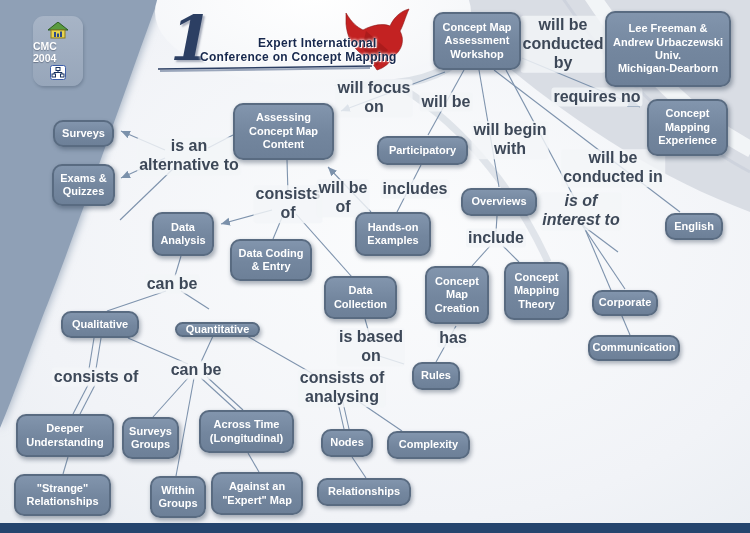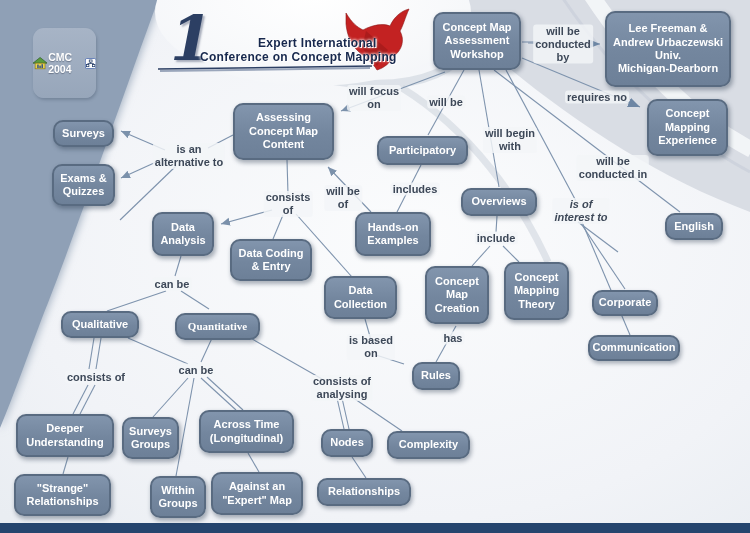--- a/index.html
+++ b/index.html
@@ -7,27 +7,27 @@
        font-family:"Liberation Sans","DejaVu Sans",sans-serif;background:#eef1f5;}
   #stage{position:absolute;left:0;top:0;width:750px;height:533px;}
   #bg{position:absolute;left:0;top:0;z-index:0;}
 
   .node{position:absolute;z-index:3;display:flex;align-items:center;justify-content:center;
         text-align:center;white-space:pre-line;color:#fff;font-weight:bold;font-size:11px;line-height:1.22;
         background:linear-gradient(180deg,#8295ad 0%,#73869e 55%,#6d8098 100%);
         border:2px solid #596b81;border-radius:10px;box-sizing:border-box;
         box-shadow:1.5px 2.5px 4px rgba(40,55,75,.38);padding:1px 2px;}
   .link-label{position:absolute;z-index:2;transform:translate(-50%,-50%);
-        text-align:center;white-space:pre-line;color:#3d4858;font-weight:bold;font-size:11px;line-height:1.18;
+        text-align:center;white-space:pre-line;color:#3d4858;font-weight:bold;font-size:16px;line-height:1.18;
         background:rgba(243,245,248,.82);padding:0 2px;border-radius:3px;}
 
-  #cmc-badge{position:absolute;left:33px;top:16px;width:63px;height:70px;z-index:3;
+  #cmc-badge{position:absolute;left:33px;top:16px;width:50px;height:70px;z-index:3;
         background:linear-gradient(180deg,#a7b4c6,#97a6ba);border-radius:11px;
-        display:flex;flex-direction:row;align-items:center;justify-content:center;gap:1px;
-        box-shadow:1px 2px 3px rgba(40,55,75,.25);margin-top:12px;}
+        display:flex;flex-direction:column;align-items:center;justify-content:center;gap:1px;
+        box-shadow:1px 2px 3px rgba(40,55,75,.25);}
   #cmc-badge .title{color:#fff;font-weight:bold;font-size:10.5px;text-shadow:0 1px 1px rgba(30,40,60,.4);}
 
   #banner-one{position:absolute;left:170px;top:8px;z-index:3;
         font-family:"DejaVu Serif","Liberation Serif",serif;font-style:italic;font-weight:bold;
         font-size:62px;color:#2c3f63;text-shadow:2px 2px 2px rgba(90,100,125,.5);line-height:1;}
   .banner-line{position:absolute;z-index:3;font-weight:bold;color:#17284d;letter-spacing:.3px;
         text-shadow:0 0 3px #fff,0 0 3px #fff,1px 1px 0 #fff;white-space:nowrap;}
   #banner-line1{left:258px;top:36px;font-size:12px;}
   #banner-line2{left:200px;top:50px;font-size:12px;}
 </style>
@@ -190,21 +190,21 @@
 Collection</div>
 <div class="node" style="left:425px;top:266px;width:64px;height:58px;">Concept
 Map
 Creation</div>
 <div class="node" style="left:504px;top:262px;width:65px;height:58px;">Concept
 Mapping
 Theory</div>
 <div class="node" style="left:592px;top:290px;width:66px;height:26px;">Corporate</div>
 <div class="node" style="left:588px;top:335px;width:92px;height:26px;">Communication</div>
 <div class="node" style="left:61px;top:311px;width:78px;height:27px;">Qualitative</div>
-<div class="node" style="left:175px;top:313px;width:85px;height:27px;font-family:Liberation Serif, serif;">Quantitative</div>
+<div class="node" style="left:175px;top:322px;width:85px;height:15px;">Quantitative</div>
 <div class="node" style="left:412px;top:362px;width:48px;height:28px;">Rules</div>
 <div class="node" style="left:16px;top:414px;width:98px;height:43px;">Deeper
 Understanding</div>
 <div class="node" style="left:122px;top:417px;width:57px;height:42px;">Surveys
 Groups</div>
 <div class="node" style="left:199px;top:410px;width:95px;height:43px;">Across Time
 (Longitudinal)</div>
 <div class="node" style="left:321px;top:429px;width:52px;height:28px;">Nodes</div>
 <div class="node" style="left:387px;top:431px;width:83px;height:28px;">Complexity</div>
 <div class="node" style="left:14px;top:474px;width:97px;height:42px;">"Strange"

